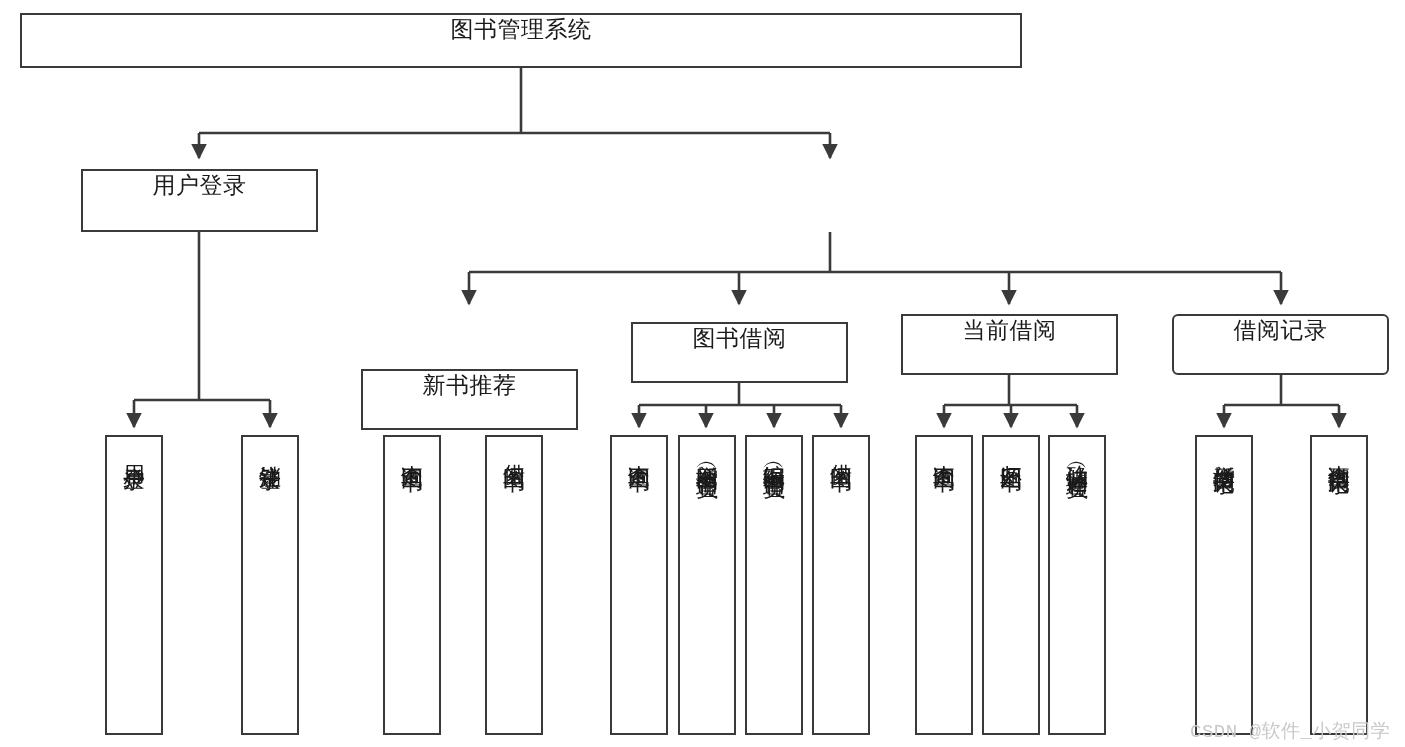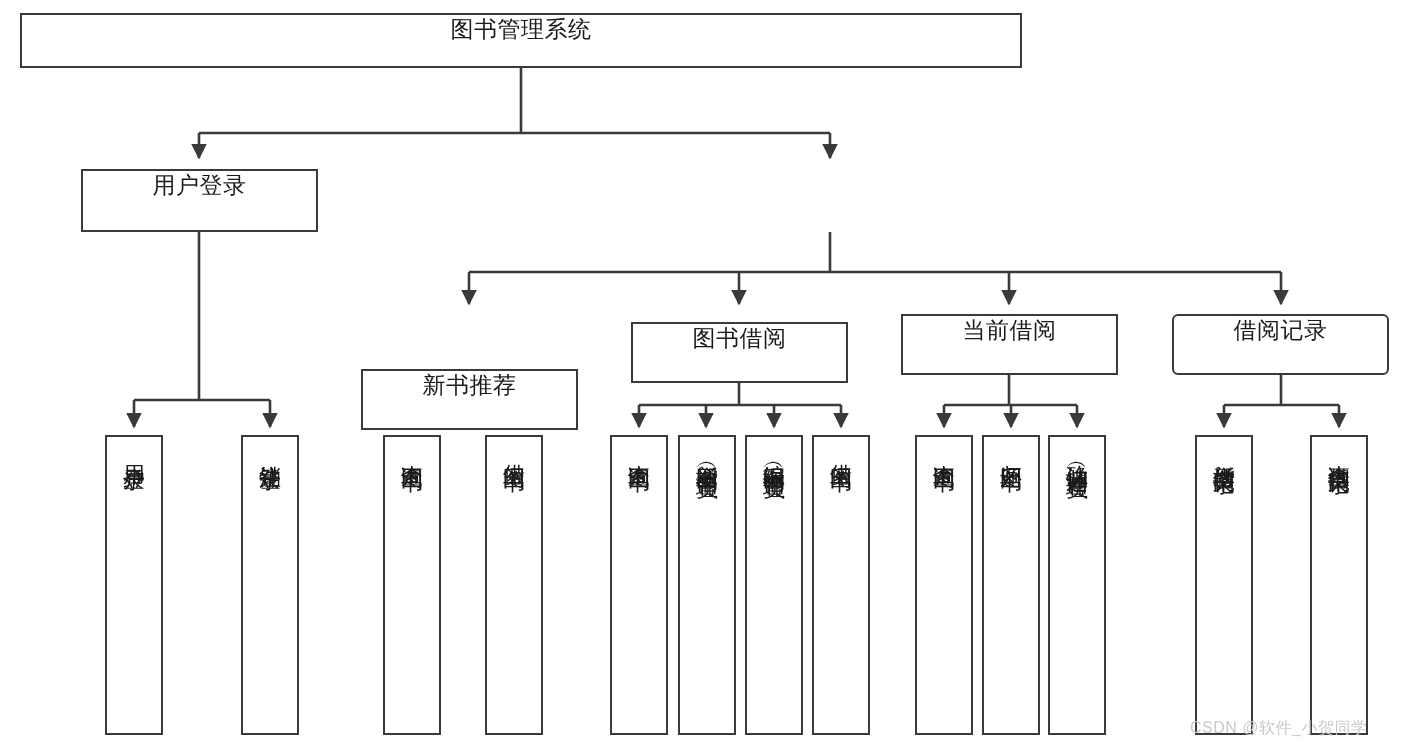--- a/index.html
+++ b/index.html
@@ -61,25 +61,25 @@
   svg.edges {
     position: absolute;
     left: 0;
     top: 0;
     width: 1405px;
     height: 747px;
     pointer-events: none;
   }
   .watermark {
     position: absolute;
-    font-size: 16px;
+    font-size: 19px;
     color: #c9c9c9;
     white-space: nowrap;
     letter-spacing: 0.5px;
-    font-family: Liberation Sans, sans-serif;
+    font-family: Liberation Mono, monospace;
   }
 </style>
 </head>
 <body>
 
 <div id="canvas">
 
   <svg class="edges" viewBox="0 0 1405 747" xmlns="http://www.w3.org/2000/svg">
     <defs>
       <marker id="arrow" viewBox="0 0 10 10" refX="9" refY="5" markerWidth="6" markerHeight="6" orient="auto-start-reverse">

